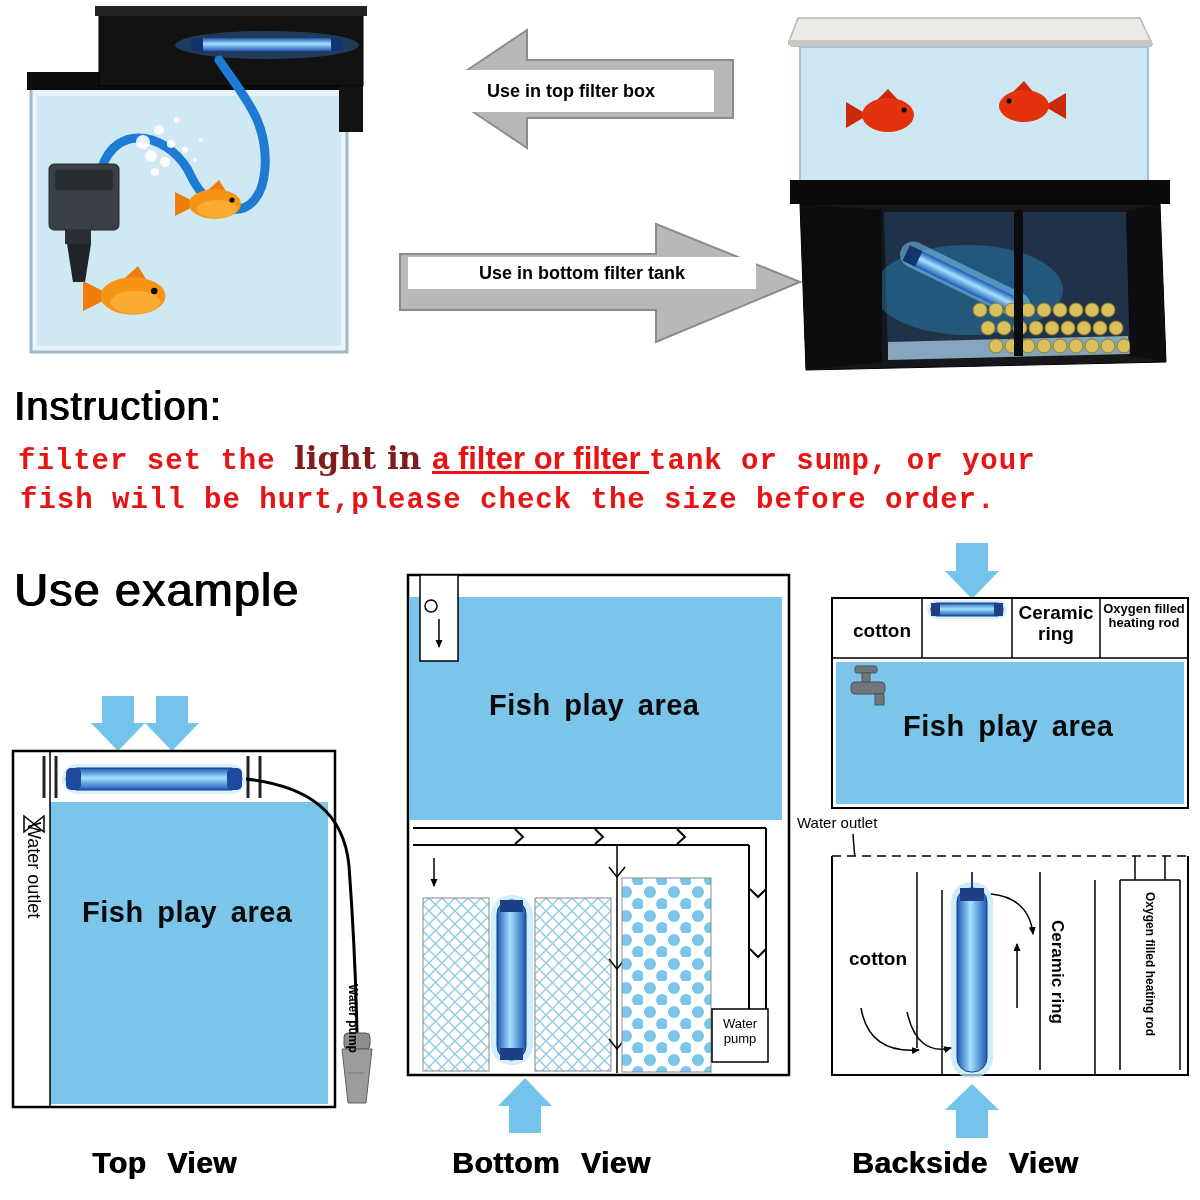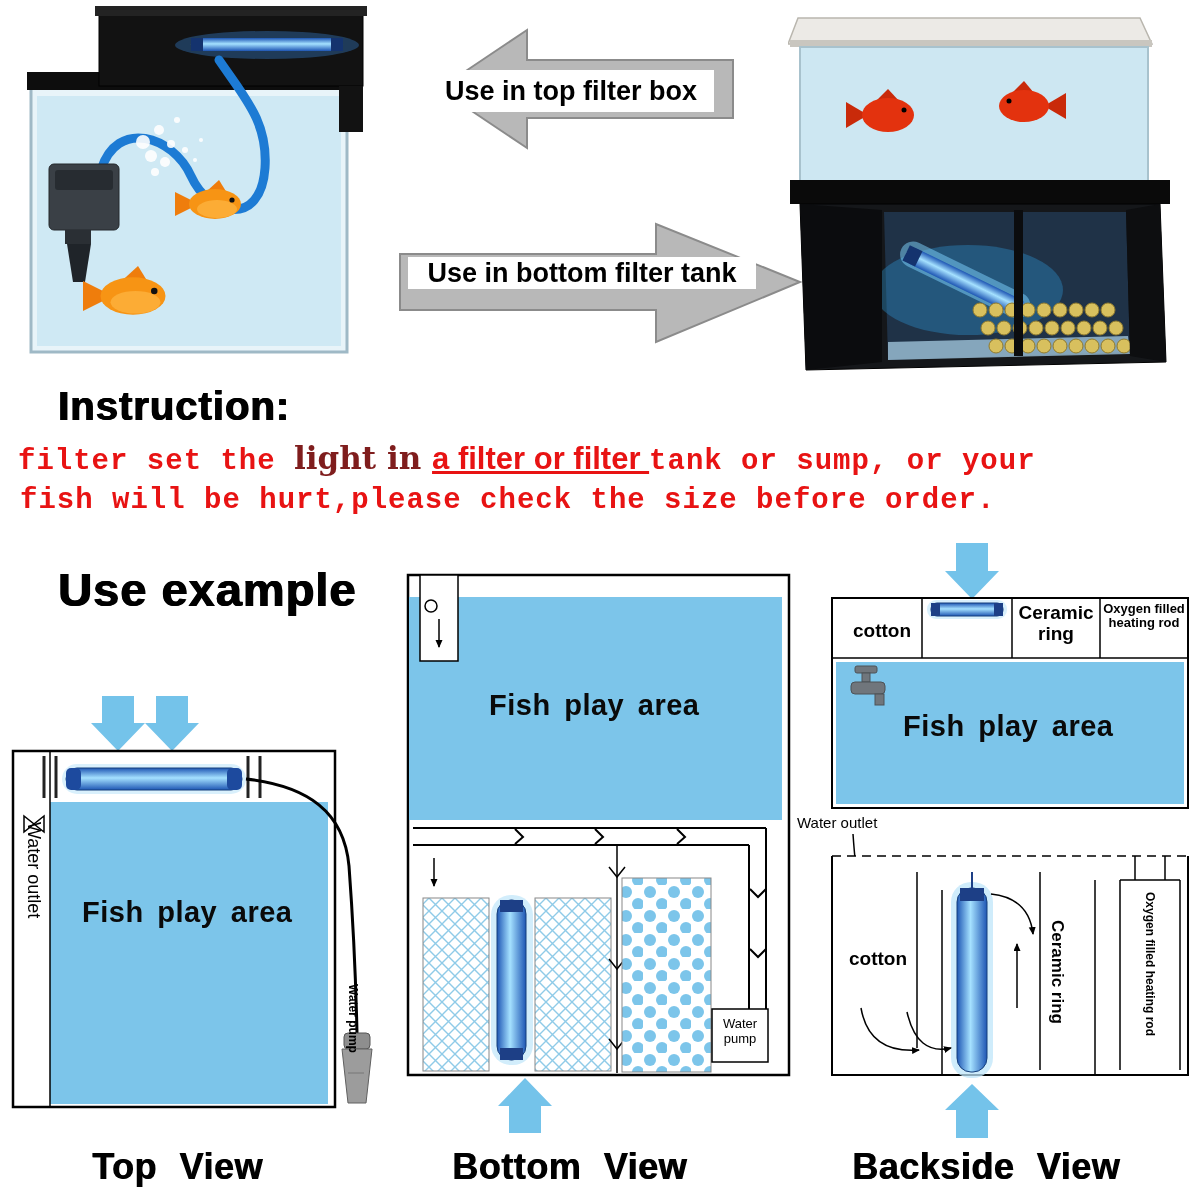--- a/index.html
+++ b/index.html
@@ -1,28 +1,28 @@
 <!DOCTYPE html>
 <html><head>
 <meta charset="utf-8">
 <style>
   * { margin:0; padding:0; box-sizing:border-box; }
   html,body { width:1200px; height:1200px; background:#fff; font-family:"Liberation Sans",sans-serif; }
   .page { position:relative; width:1200px; height:1200px; background:#fff; overflow:hidden; }
   .abs { position:absolute; }
-  .heavy { font-weight:bold; color:#000; text-shadow:0.9px 0 0 #000, -0.4px 0 0 #000; letter-spacing:1px;margin-left:44px; }
+  .heavy { font-weight:normal; color:#000; text-shadow:0.9px 0 0 #000, -0.4px 0 0 #000; letter-spacing:1px; }
   .h-instruction { font-size:40px; }
   .h-example { font-size:47px; }
-  .caption { font-size:36px; font-weight:bold; color:#000; text-shadow:0.8px 0 0 #000; word-spacing:12px; letter-spacing:.5px; white-space:nowrap; }
+  .caption { font-size:30px; font-weight:bold; color:#000; text-shadow:0.8px 0 0 #000; word-spacing:12px; letter-spacing:.5px; white-space:nowrap; }
   .redline { white-space:nowrap; }
   .redmono  { font-family:"Liberation Mono",monospace; font-weight:bold; font-size:29px; color:#e81313; letter-spacing:1px; }
   .redserif { font-family:"DejaVu Serif",serif; font-weight:bold; font-size:31px; color:#7f1d1d; }
   .redsans  { font-family:"Liberation Sans",sans-serif; font-weight:bold; font-size:31px; color:#e81313;text-decoration:underline; }
   .arrow-label { background:#fff; display:flex; align-items:center; justify-content:center;
-                 font-weight:bold; font-size:27px; color:#000; white-space:nowrap; }
+                 font-weight:bold; font-size:18px; color:#000; white-space:nowrap; }
   .fish-area { font-size:29px; font-weight:bold; color:#0a0a0a; letter-spacing:.5px; word-spacing:5px; white-space:nowrap; }
   .vtext { transform:rotate(90deg); transform-origin:left top; white-space:nowrap; color:#000; }
   .small-label { font-size:15px; color:#000; white-space:nowrap; }
   .cell-label { font-size:19px; font-weight:bold; color:#000; line-height:1.12; text-align:center; }
   .tiny-label { font-size:13px; font-weight:bold; color:#000; line-height:1.1; text-align:center; }
   .pump-label { font-size:13px; color:#000; line-height:1.15; text-align:center; }
 </style>
 </head>
 <body>
 

